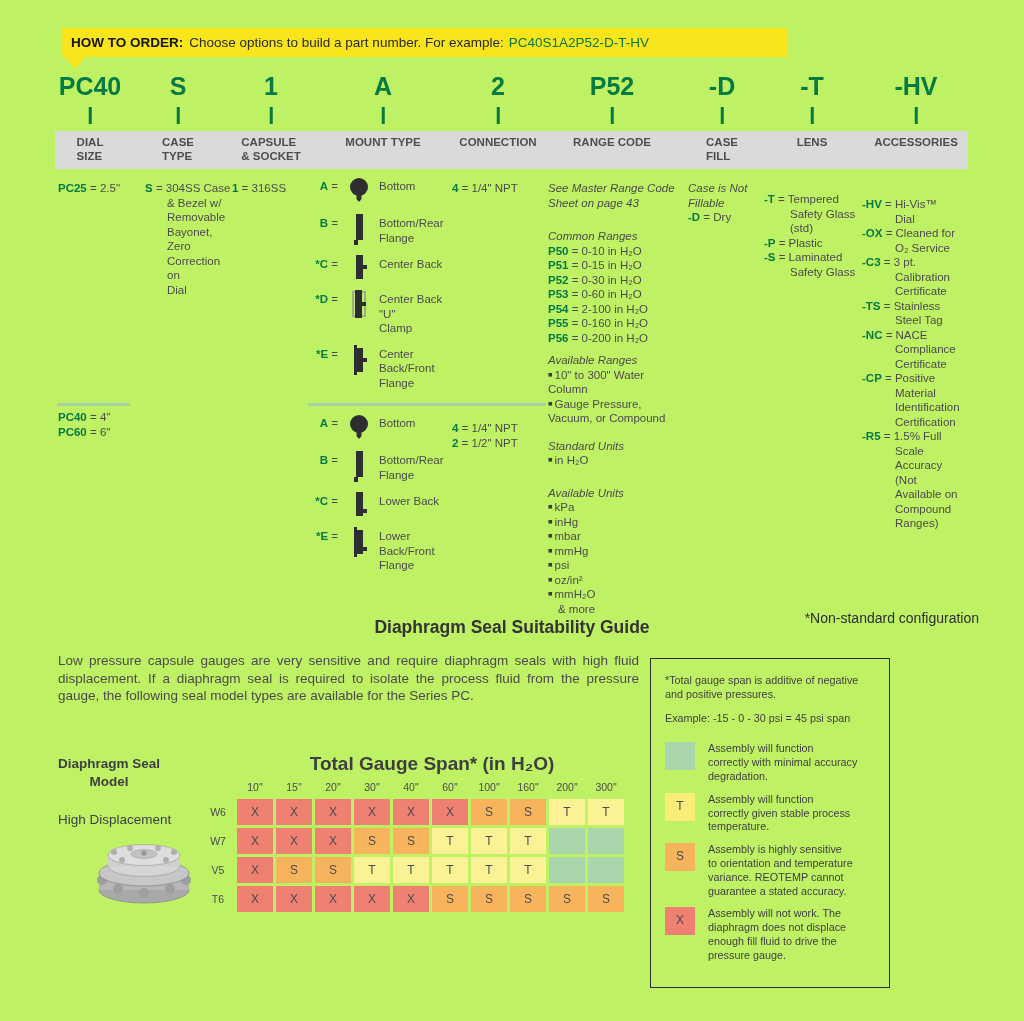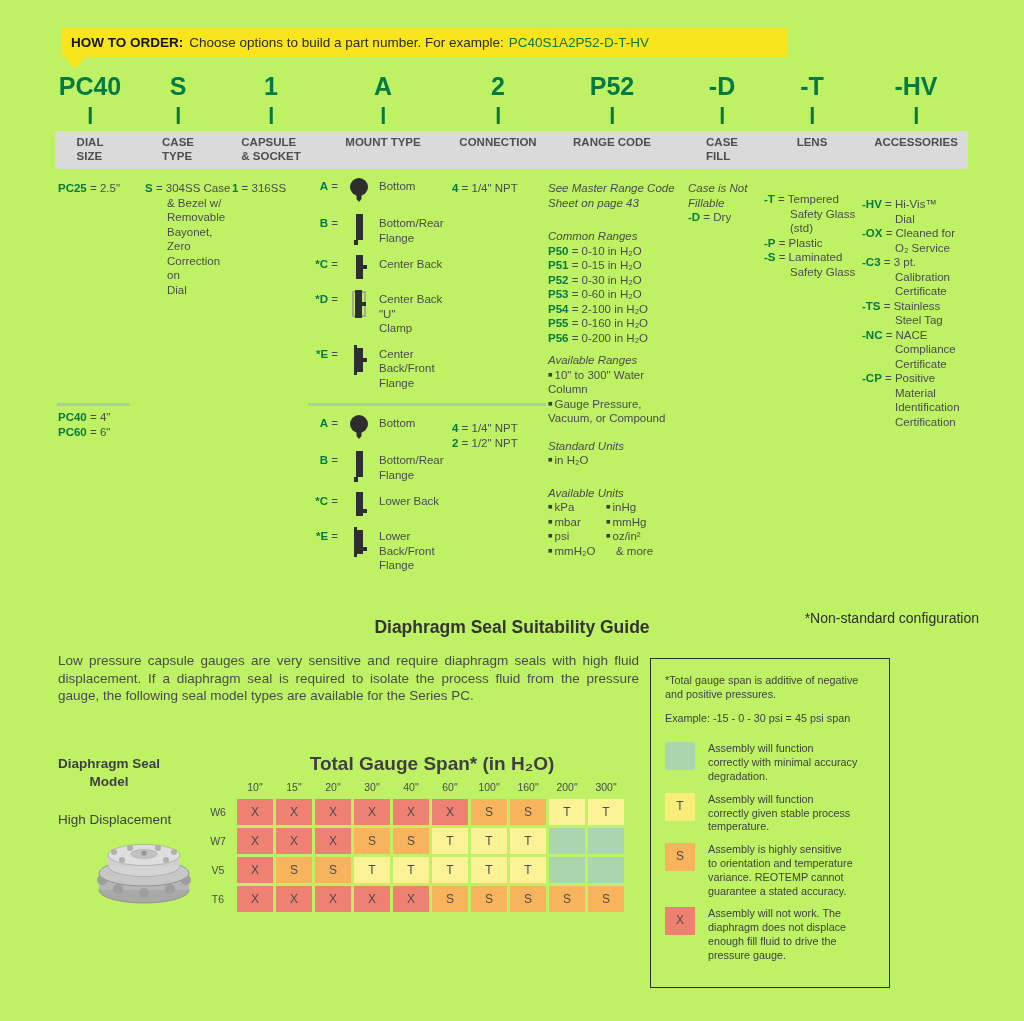--- a/index.html
+++ b/index.html
@@ -62,21 +62,21 @@
   .m-icon{flex:0 0 26px;display:flex;justify-content:center;margin-right:7px;margin-top:-2px;}
   .m-label{flex:1;white-space:pre-line;}
 
   
   .range-note{margin-bottom:19px;}
   .rc-item{white-space:nowrap;}
   .mt8{margin-top:8px;}
   .mt13{margin-top:13px;}
   .mt18{margin-top:18px;}
   .b-item .sq{font-size:7.5px;vertical-align:2px;margin-right:2px;color:#3c3c3e;}
-  .u-row{display:flex;}
+  .u-row{display:flex;flex-direction:column;}
   .u-c1{width:58px;}
   .u-more{padding-left:10px;}
 
   
   .section-title{position:absolute;left:0;top:617px;width:1024px;text-align:center;
                  font-size:17.5px;font-weight:bold;color:#333;}
   .footnote{position:absolute;right:57px;top:610px;font-size:14px;color:#2e2e2e;}
   .para{position:absolute;left:58px;top:652px;width:581px;font-size:13.5px;line-height:17.5px;
         color:#4B4B4D;text-align:justify;}
   .model-label{position:absolute;left:58px;top:755px;font-size:13.5px;font-weight:bold;
@@ -391,20 +391,27 @@
 Certificate</span></div>
       <div class="hang33"><span class="green">-TS</span> <span class="pl">= Stainless
 Steel Tag</span></div>
       <div class="hang33"><span class="green">-NC</span> <span class="pl">= NACE
 Compliance
 Certificate</span></div>
       <div class="hang33"><span class="green">-CP</span> <span class="pl">= Positive
 Material
 Identification
 Certification</span></div>
+      <div class="hang33"><span class="green">-R5</span> <span class="pl">= 1.5% Full
+Scale
+Accuracy
+(Not
+Available on
+Compound
+Ranges)</span></div>
     </div>
 
   <div class="footnote">*Non-standard configuration</div>
 
   <div class="section-title">Diaphragm Seal Suitability Guide</div>
   <div class="para">Low pressure capsule gauges are very sensitive and require diaphragm seals with high fluid displacement. If a diaphragm seal is required to isolate the process fluid from the pressure gauge, the following seal model types are available for the Series PC.</div>
 
   <div class="model-label">Diaphragm Seal
 Model</div>
   <div class="model-name">High Displacement</div>

